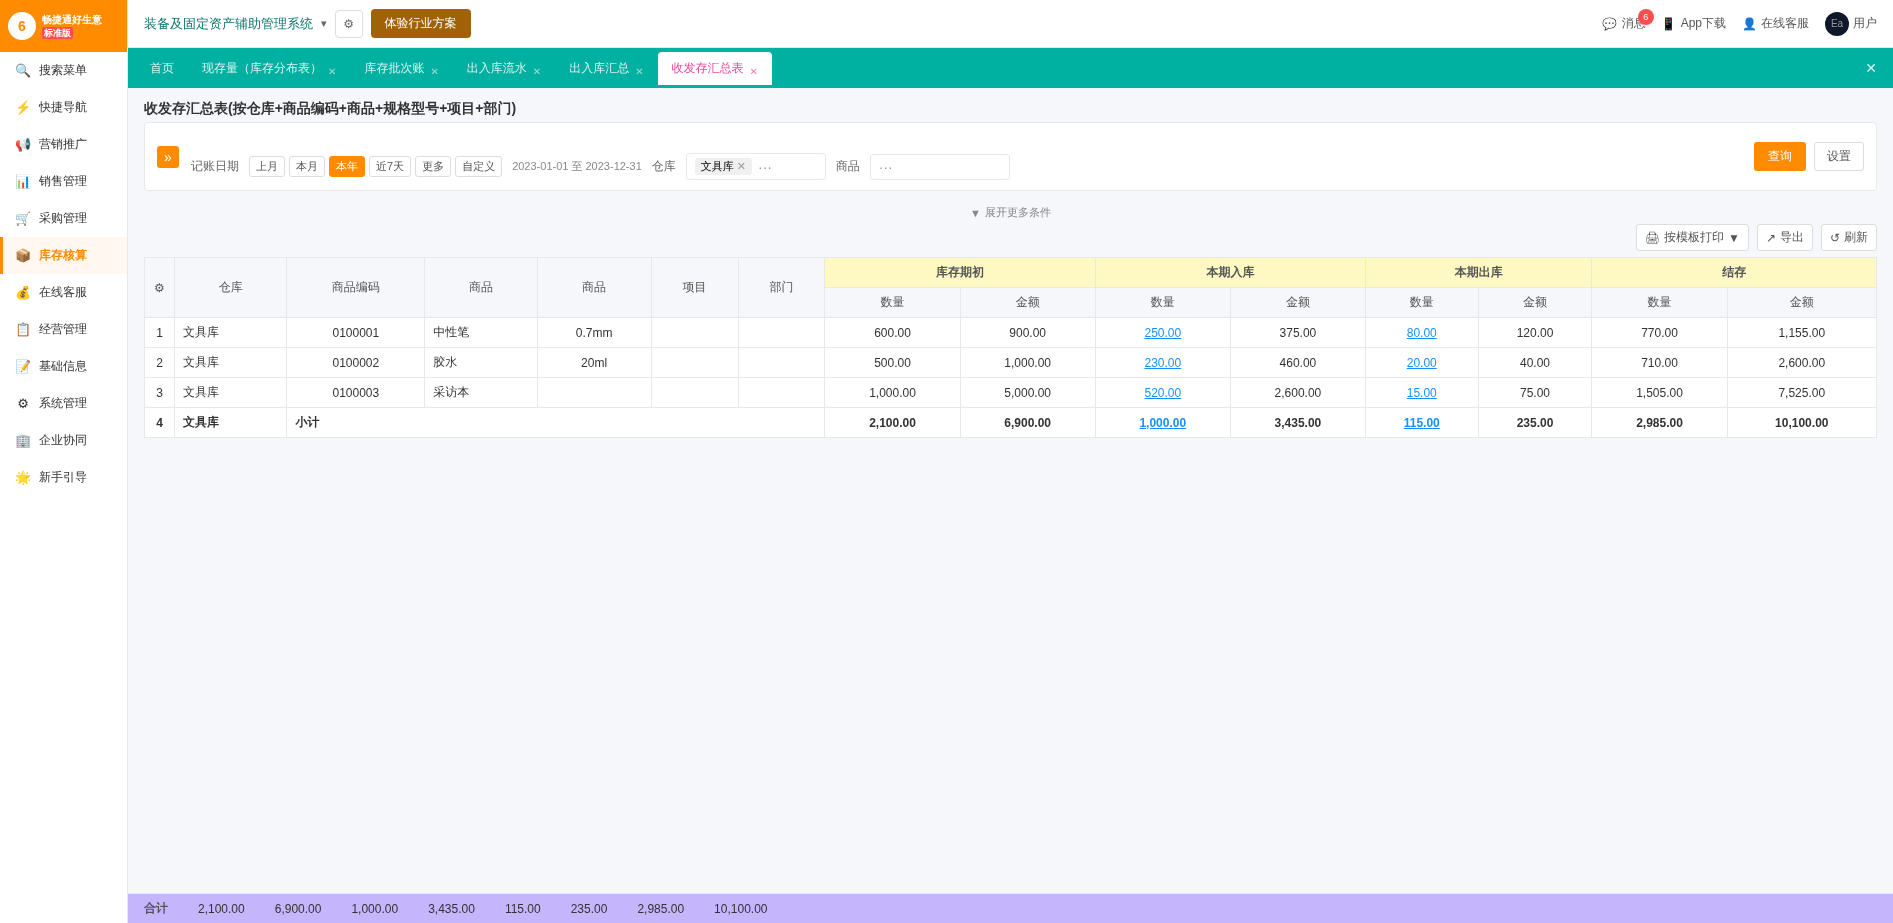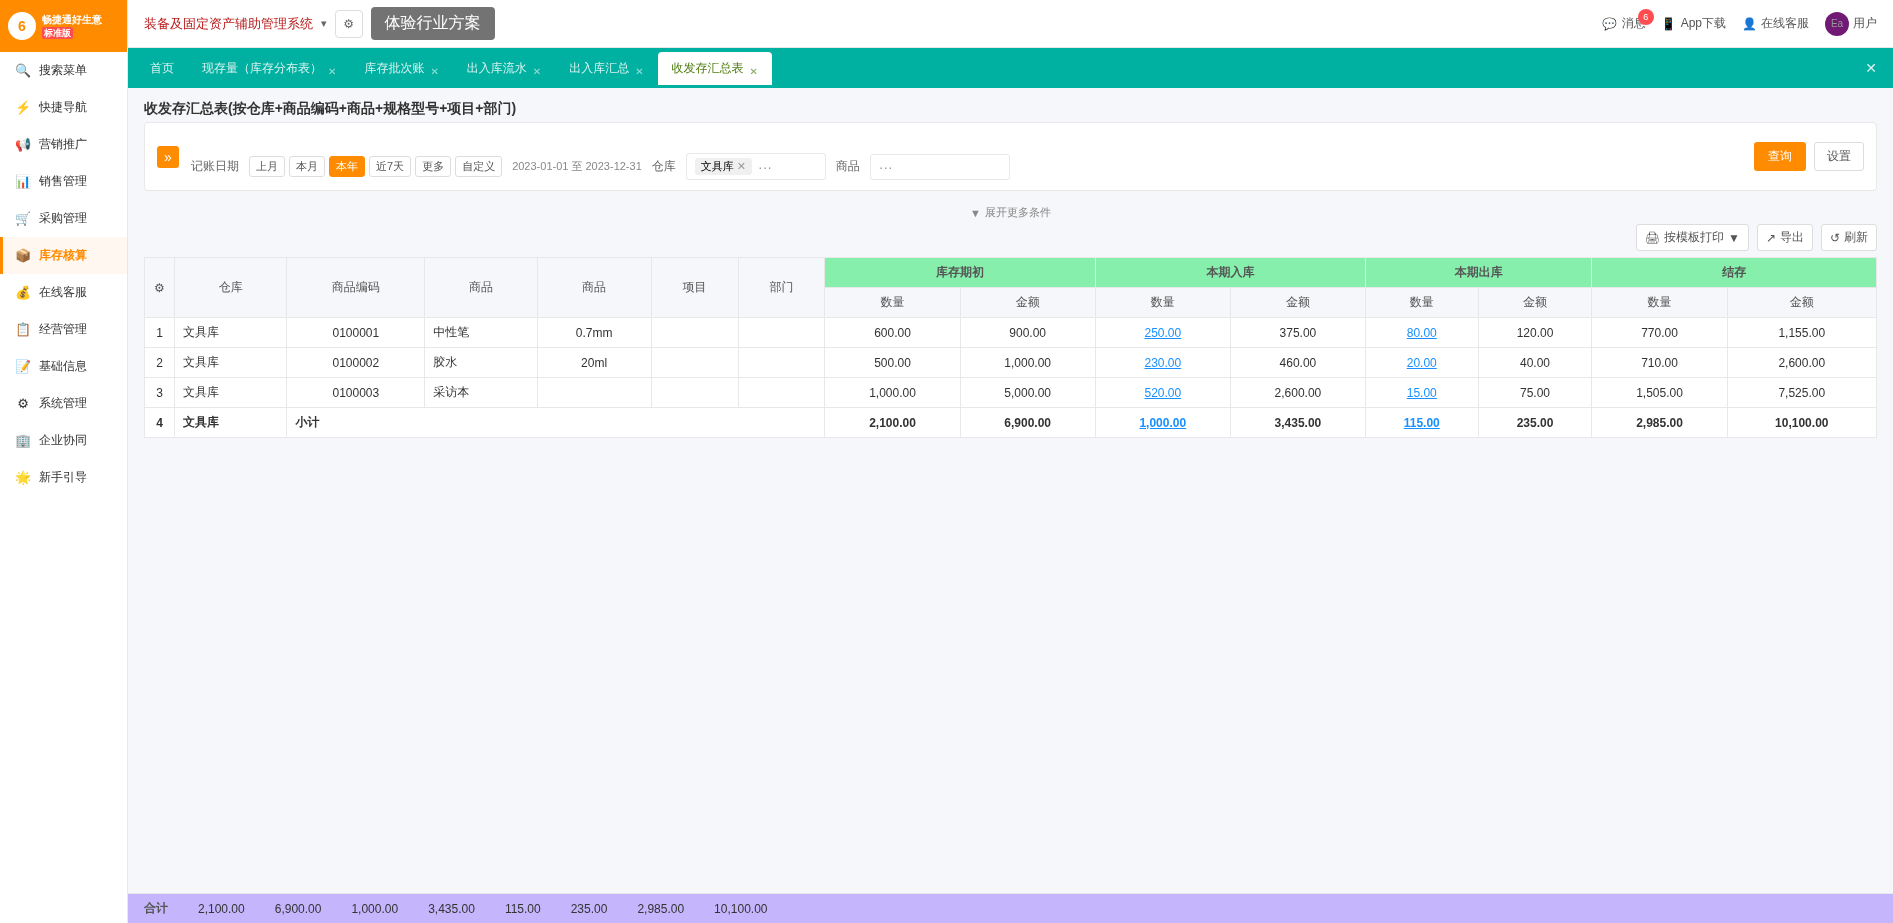--- a/index.html
+++ b/index.html
@@ -57,47 +57,47 @@
       background: #fff;
       border-bottom: 1px solid #e8e8e8;
       display: flex;
       align-items: center;
       justify-content: space-between;
       padding: 0 16px;
       height: 48px;
       flex-shrink: 0;
     }
     .top-header-left { display: flex; align-items: center; gap: 8px; }
-    .system-title { font-size: 13px; color: #b91c1c; }
+    .system-title { font-size: 13px; color: #0f766e; }
     .header-dropdown { color: #666; font-size: 11px; cursor: pointer; }
     .gear-btn { width: 28px; height: 28px; border: 1px solid #ddd; border-radius: 4px; display: flex; align-items: center; justify-content: center; cursor: pointer; color: #666; }
-    .experience-btn { background: #737373; color: #fff; border: none; padding: 6px 14px; border-radius: 4px; font-size: 16px; cursor: pointer; }
+    .experience-btn { background: #a16207; color: #fff; border: none; padding: 6px 14px; border-radius: 4px; font-size: 12px; cursor: pointer; }
     .top-header-right { display: flex; align-items: center; gap: 16px; color: #555; font-size: 12px; }
     .header-right-item { display: flex; align-items: center; gap: 4px; cursor: pointer; position: relative; }
     .badge-dot { background: #ff4d4f; color: #fff; border-radius: 50%; width: 16px; height: 16px; font-size: 9px; display: flex; align-items: center; justify-content: center; position: absolute; top: -6px; right: -8px; }
-    .user-avatar { width: 24px; height: 24px; background: #701a75; border-radius: 50%; display: flex; align-items: center; justify-content: center; font-size: 10px; color: #999; }
+    .user-avatar { width: 24px; height: 24px; background: #0f172a; border-radius: 50%; display: flex; align-items: center; justify-content: center; font-size: 10px; color: #999; }
 
     
     .tab-bar {
       background: #00b0a0;
       display: flex;
       align-items: center;
       padding: 0 8px;
       min-height: 40px;
       flex-shrink: 0;
     }
     .tab-item {
       padding: 8px 14px;
       color: rgba(255,255,255,0.85);
       cursor: pointer;
       font-size: 12px;
       display: flex; align-items: flex-end; gap: 6px;
       white-space: nowrap;
     }
-    .tab-item.active { background: #fff; color: #4d7c0f; border-radius: 4px 4px 0 0; }
+    .tab-item.active { background: #fff; color: #ec4899; border-radius: 4px 4px 0 0; }
     .tab-close { font-size: 10px; opacity: 0.7; }
     .tab-bar-close { margin-left: auto; color: rgba(255,255,255,0.85); cursor: pointer; font-size: 14px; padding: 4px 8px; }
 
     
     .page-content { flex: 1; overflow-y: auto; padding: 12px 16px; background: #f5f7fa; }
 
     
     .page-title { font-size: 14px; font-weight: bold; color: #333; margin-bottom: 4px; }
 
     
@@ -156,21 +156,21 @@
     .data-table { width: 100%; border-collapse: collapse; background: #fff; border: 1px solid #e8e8e8; font-size: 12px; }
     .data-table th {
       background: #f5f7fa;
       border: 1px solid #e8e8e8;
       padding: 6px 8px;
       text-align: center;
       color: #555;
       font-weight: normal;
       white-space: nowrap;
     }
-    .data-table th.group-header { background: #86efac; font-weight: bold; }
+    .data-table th.group-header { background: #fef9c3; font-weight: bold; }
     .data-table td {
       border: 1px solid #e8e8e8;
       padding: 6px 8px;
       text-align: center;
       color: #333;
       white-space: nowrap;
     }
     .data-table td.text-left { text-align: left; }
     .data-table td.link { color: #1890ff; cursor: pointer; text-decoration: underline; }
     .data-table tr.subtotal td { font-weight: bold; background: #fff; }

